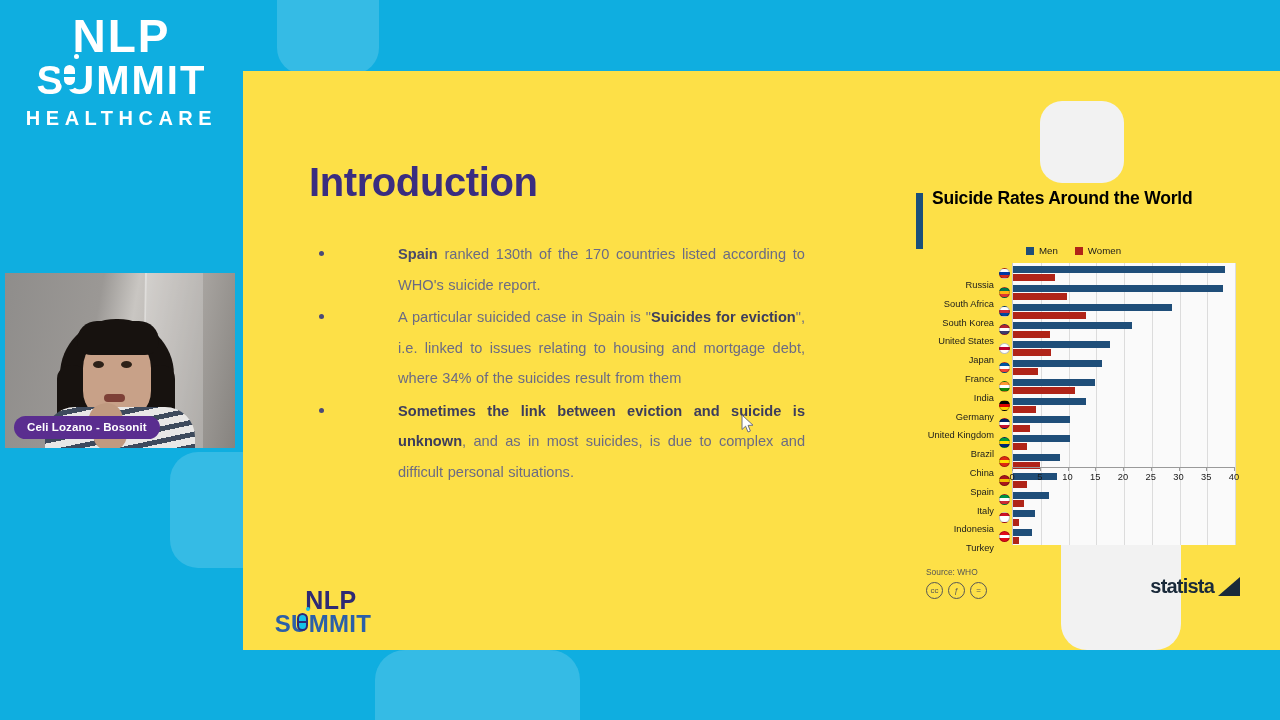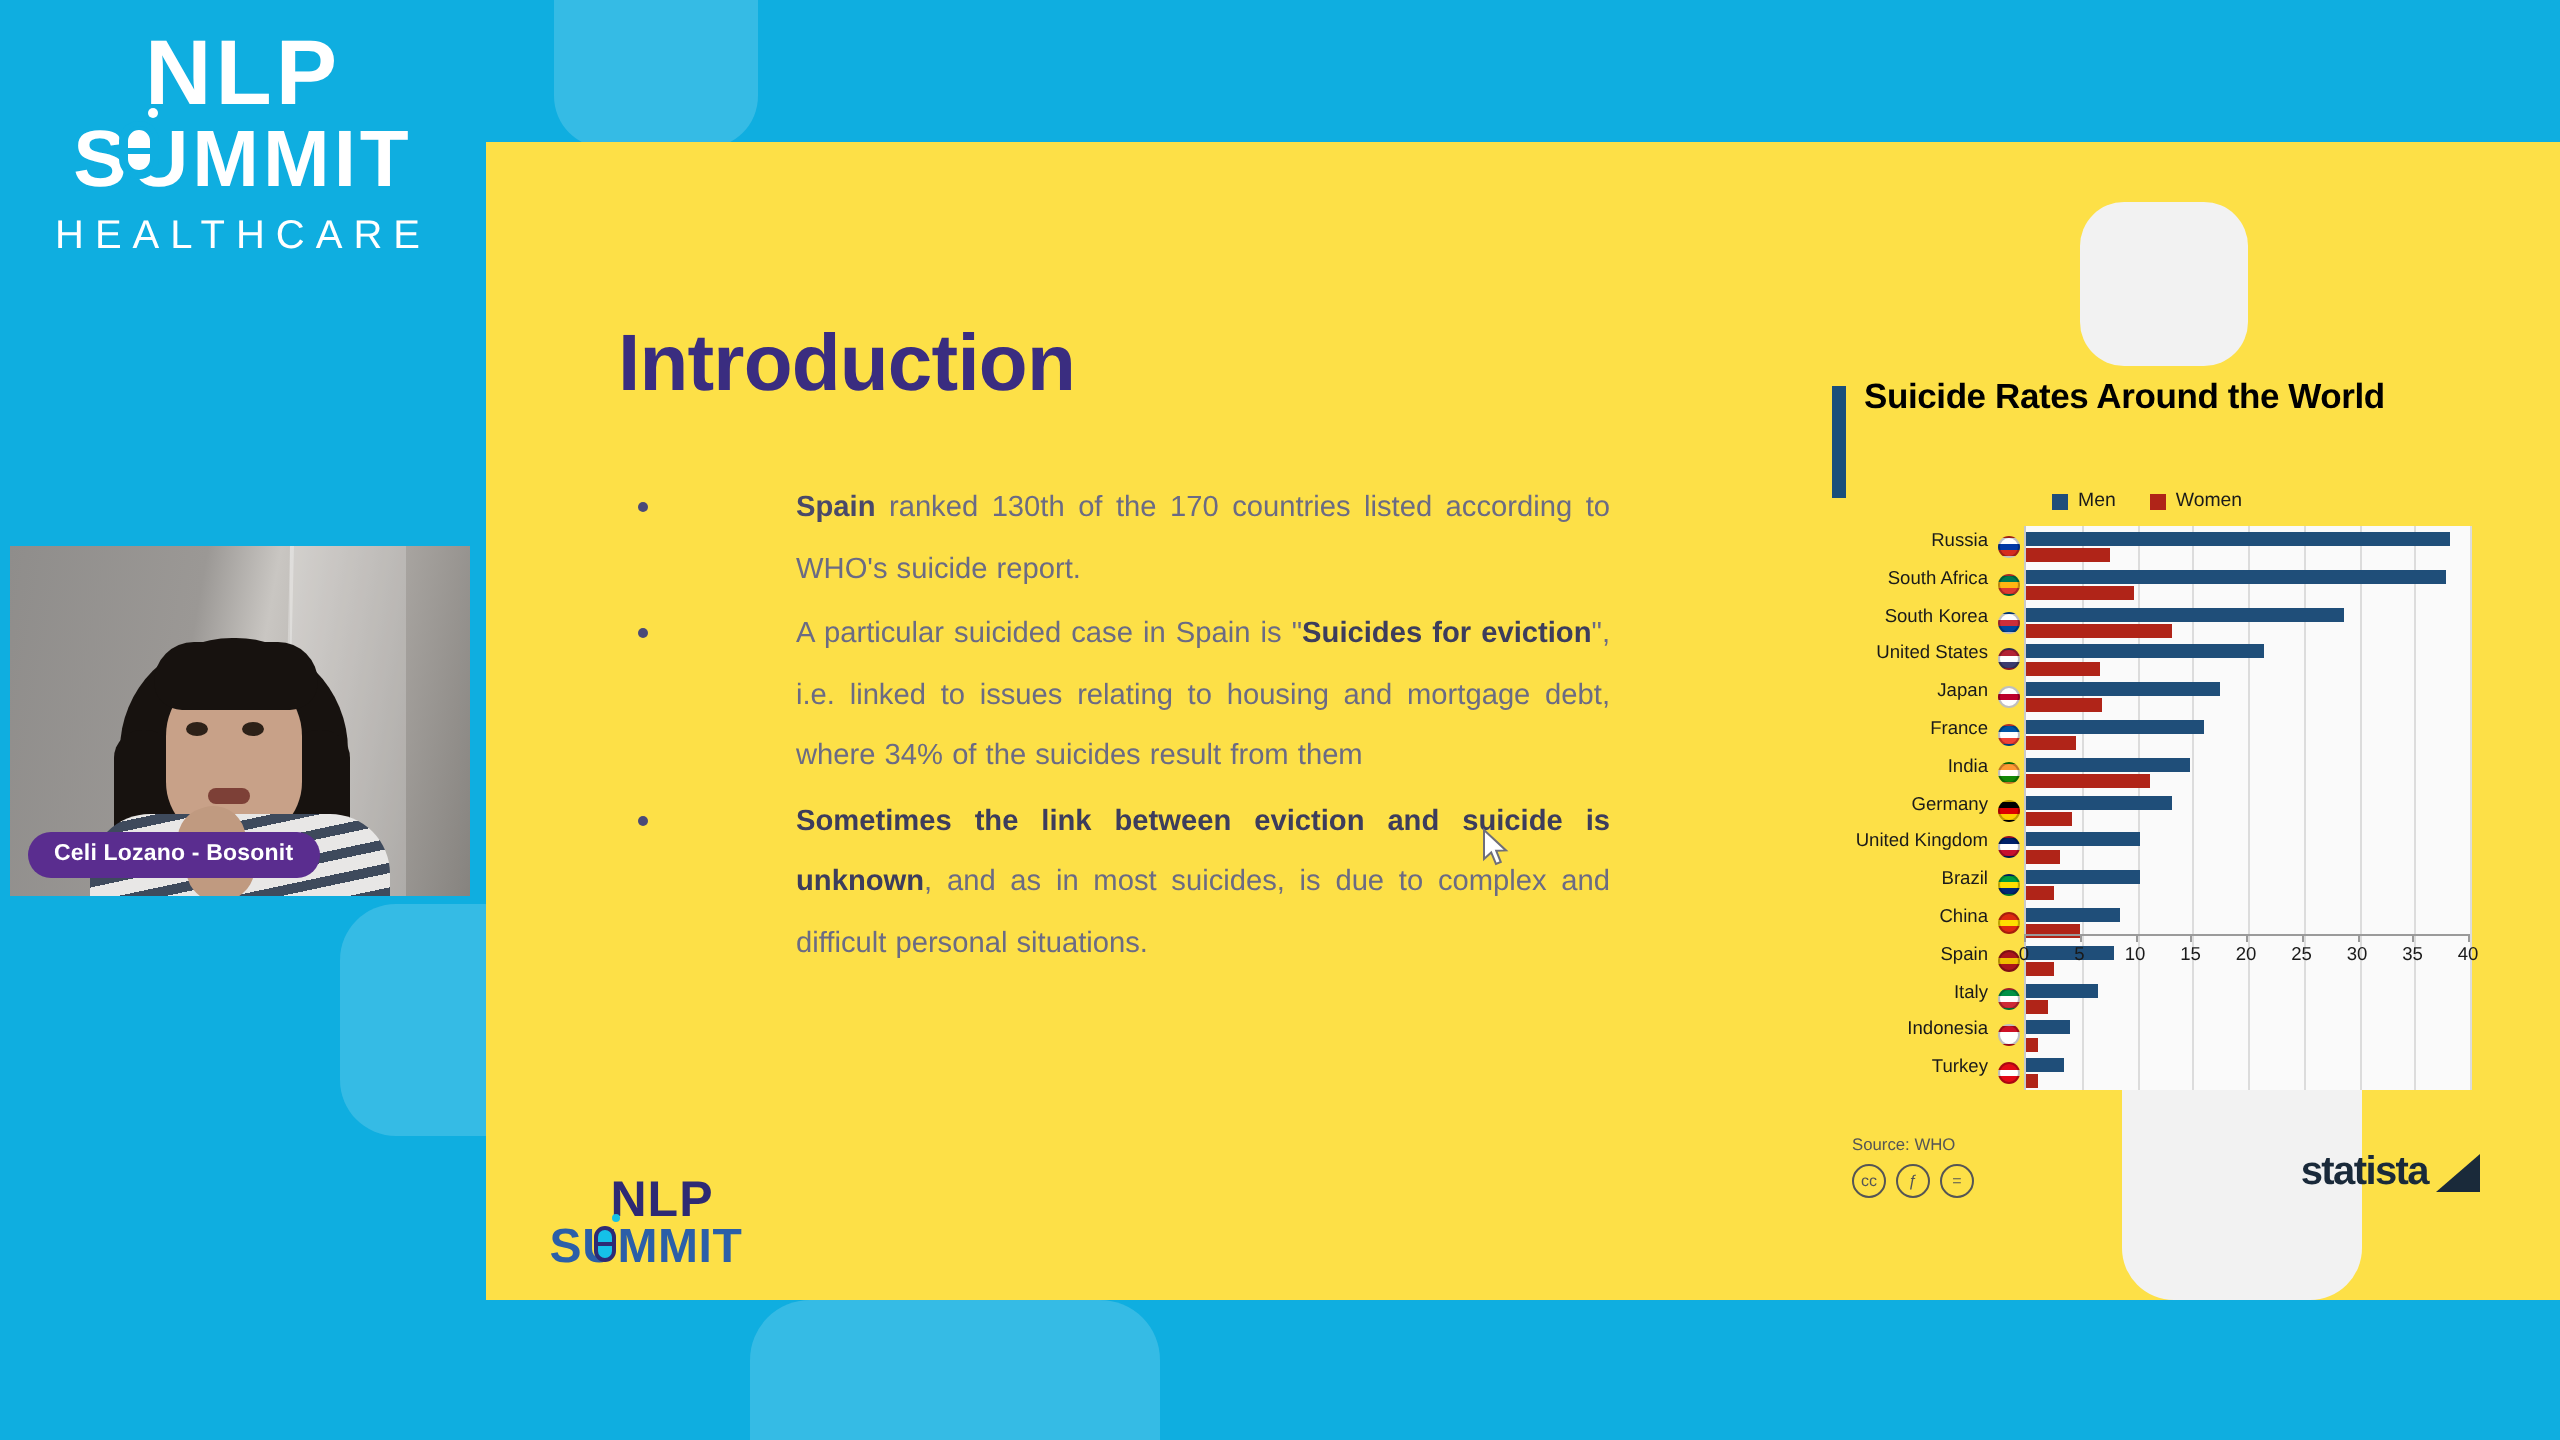--- a/index.html
+++ b/index.html
@@ -46,21 +46,21 @@
   }
   #brand .summit {
     font-size: 40px;
     font-weight: 700;
     letter-spacing: 2px;
     line-height: 1.05;
     position: relative;
   }
   #brand .healthcare {
     font-size: 20px;
-    font-weight: 400;
+    font-weight: 700;
     letter-spacing: 5.5px;
     margin-top: 6px;
   }
   .pill-glyph {
     position: absolute;
     width: 15px;
     height: 24px;
     border-radius: 8px;
     background: #ffffff;
     border: 2.5px solid #0FAEE0;
@@ -327,21 +327,21 @@
   }
   .bar-row {
     position: absolute;
     left: 0;
     width: 330px;
     height: 18.8px;
   }
   .row-label {
     position: absolute;
     right: 252px;
-    top: 1px;
+    top: 16px;
     font-size: 9.3px;
     color: #1a1a1a;
     white-space: nowrap;
     text-align: right;
   }
   .flag {
     position: absolute;
     left: 83px; top: 4px;
     width: 11px; height: 11px;
     border-radius: 50%;

